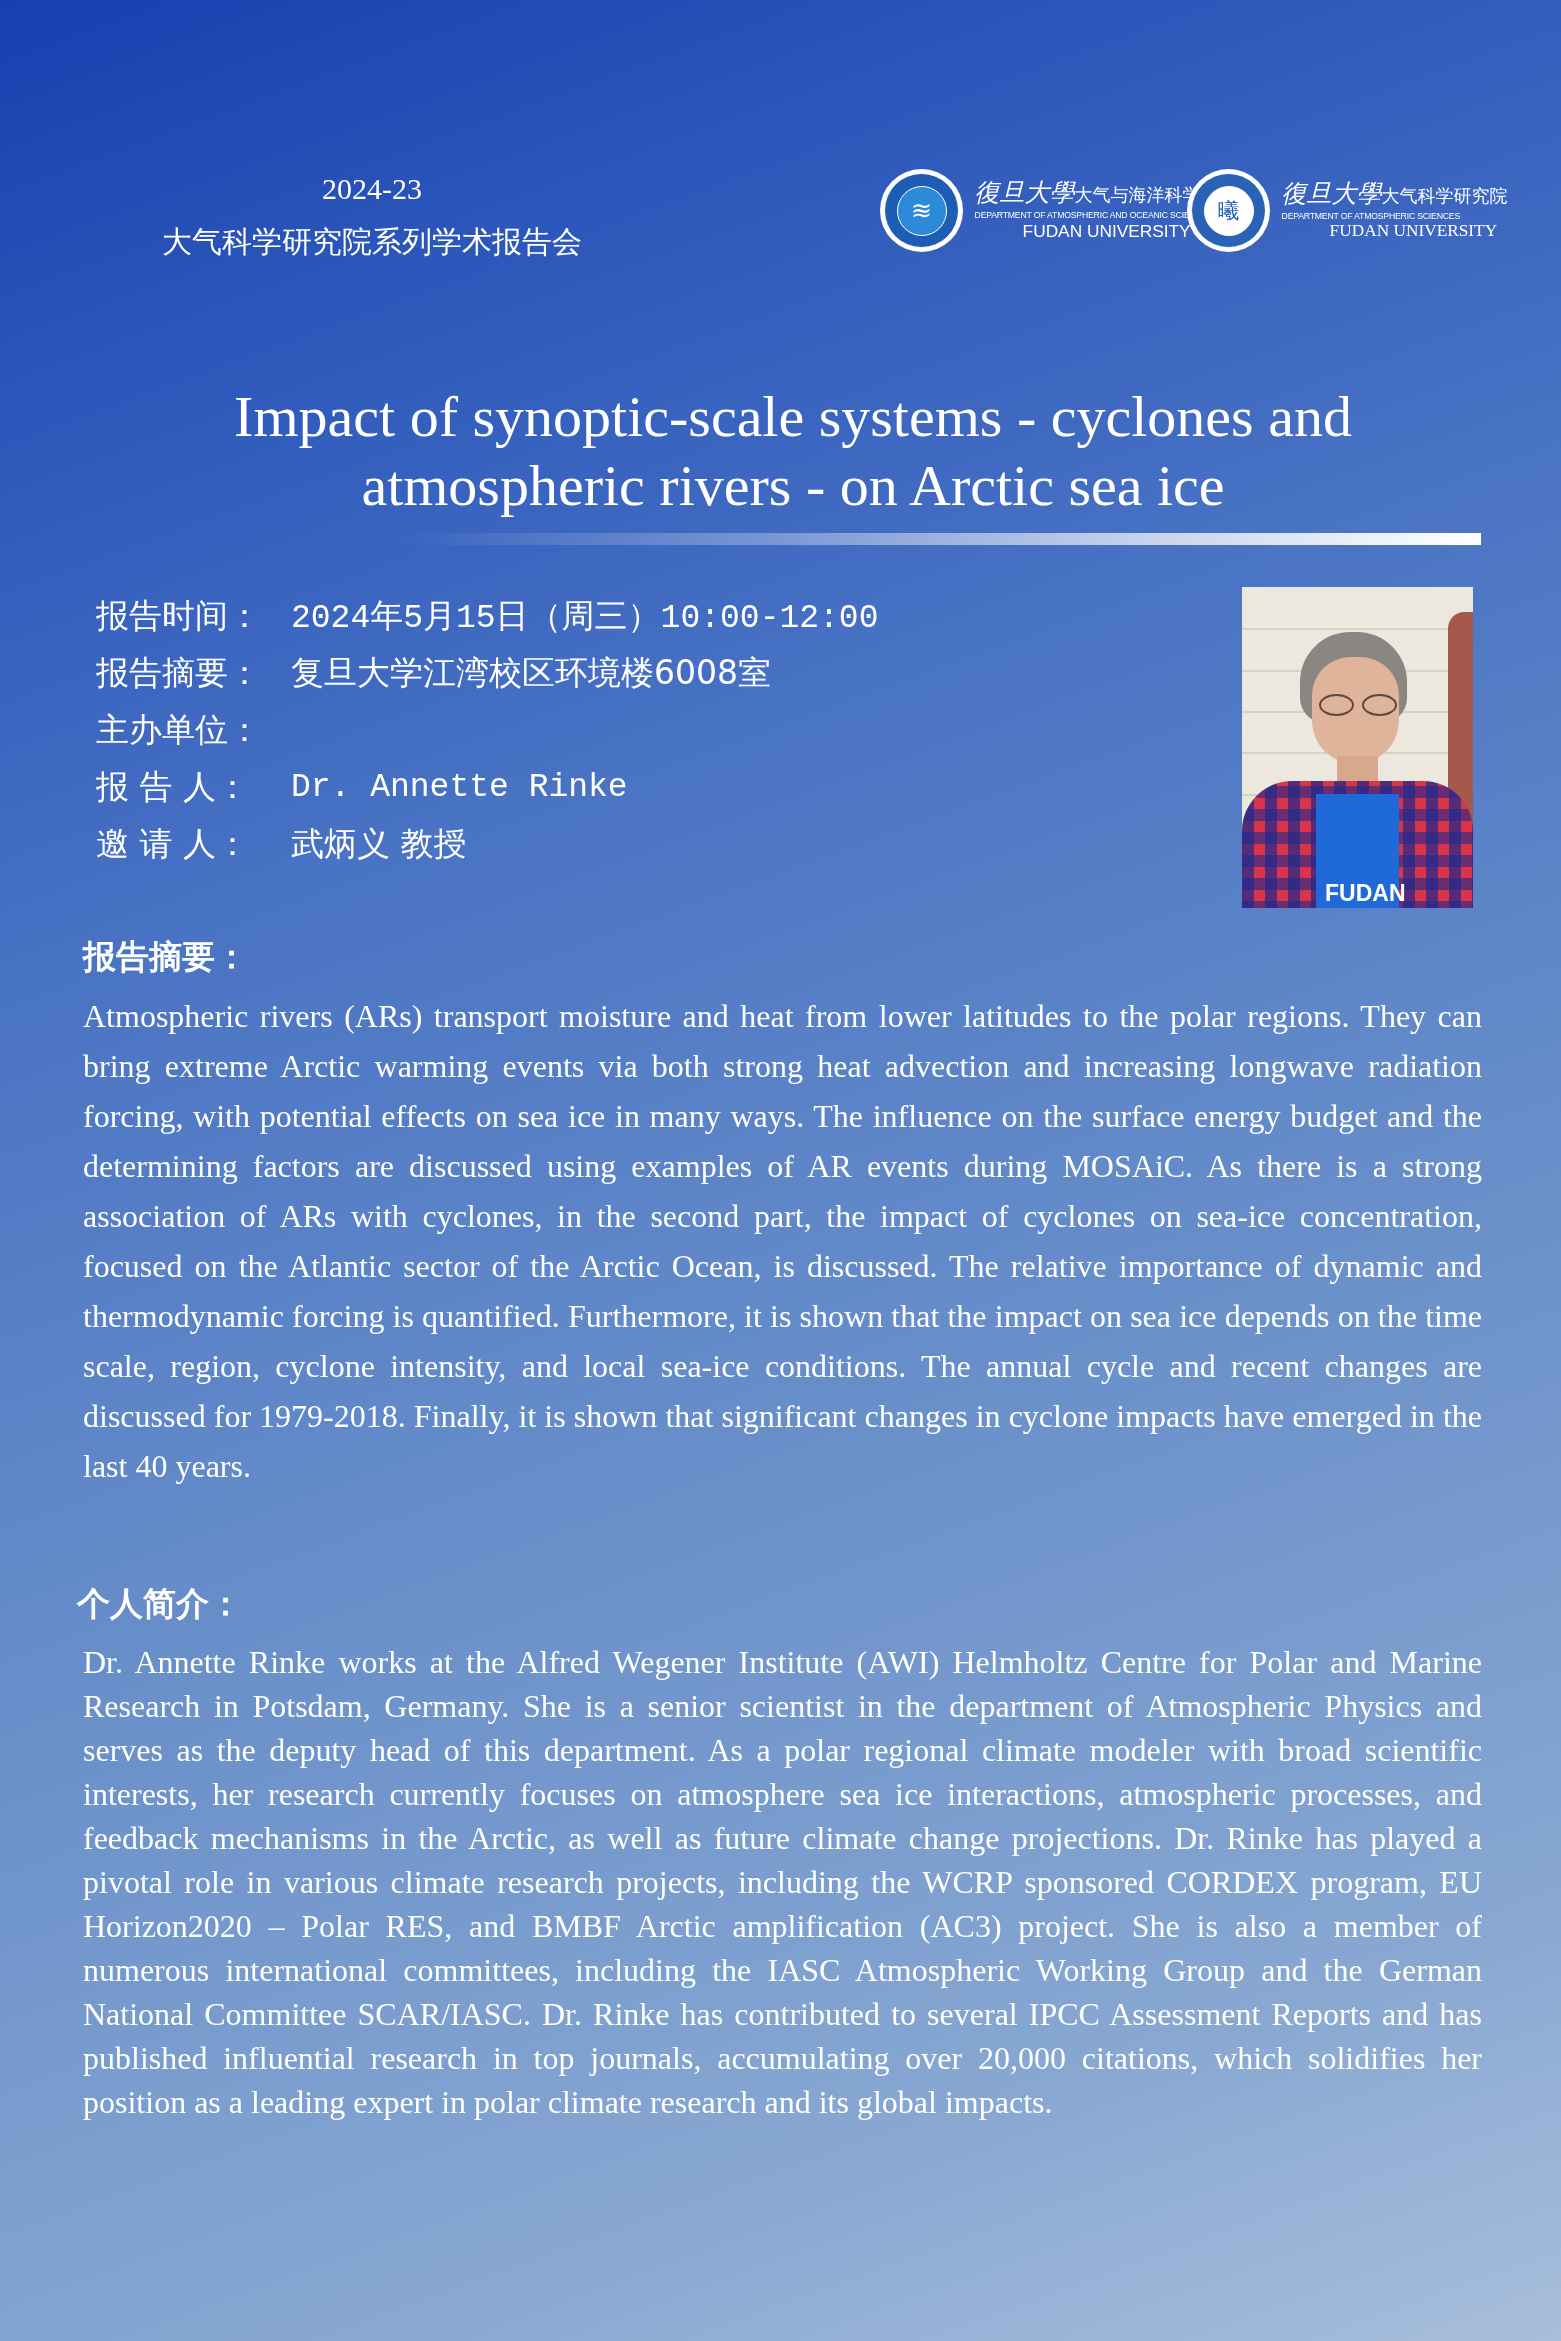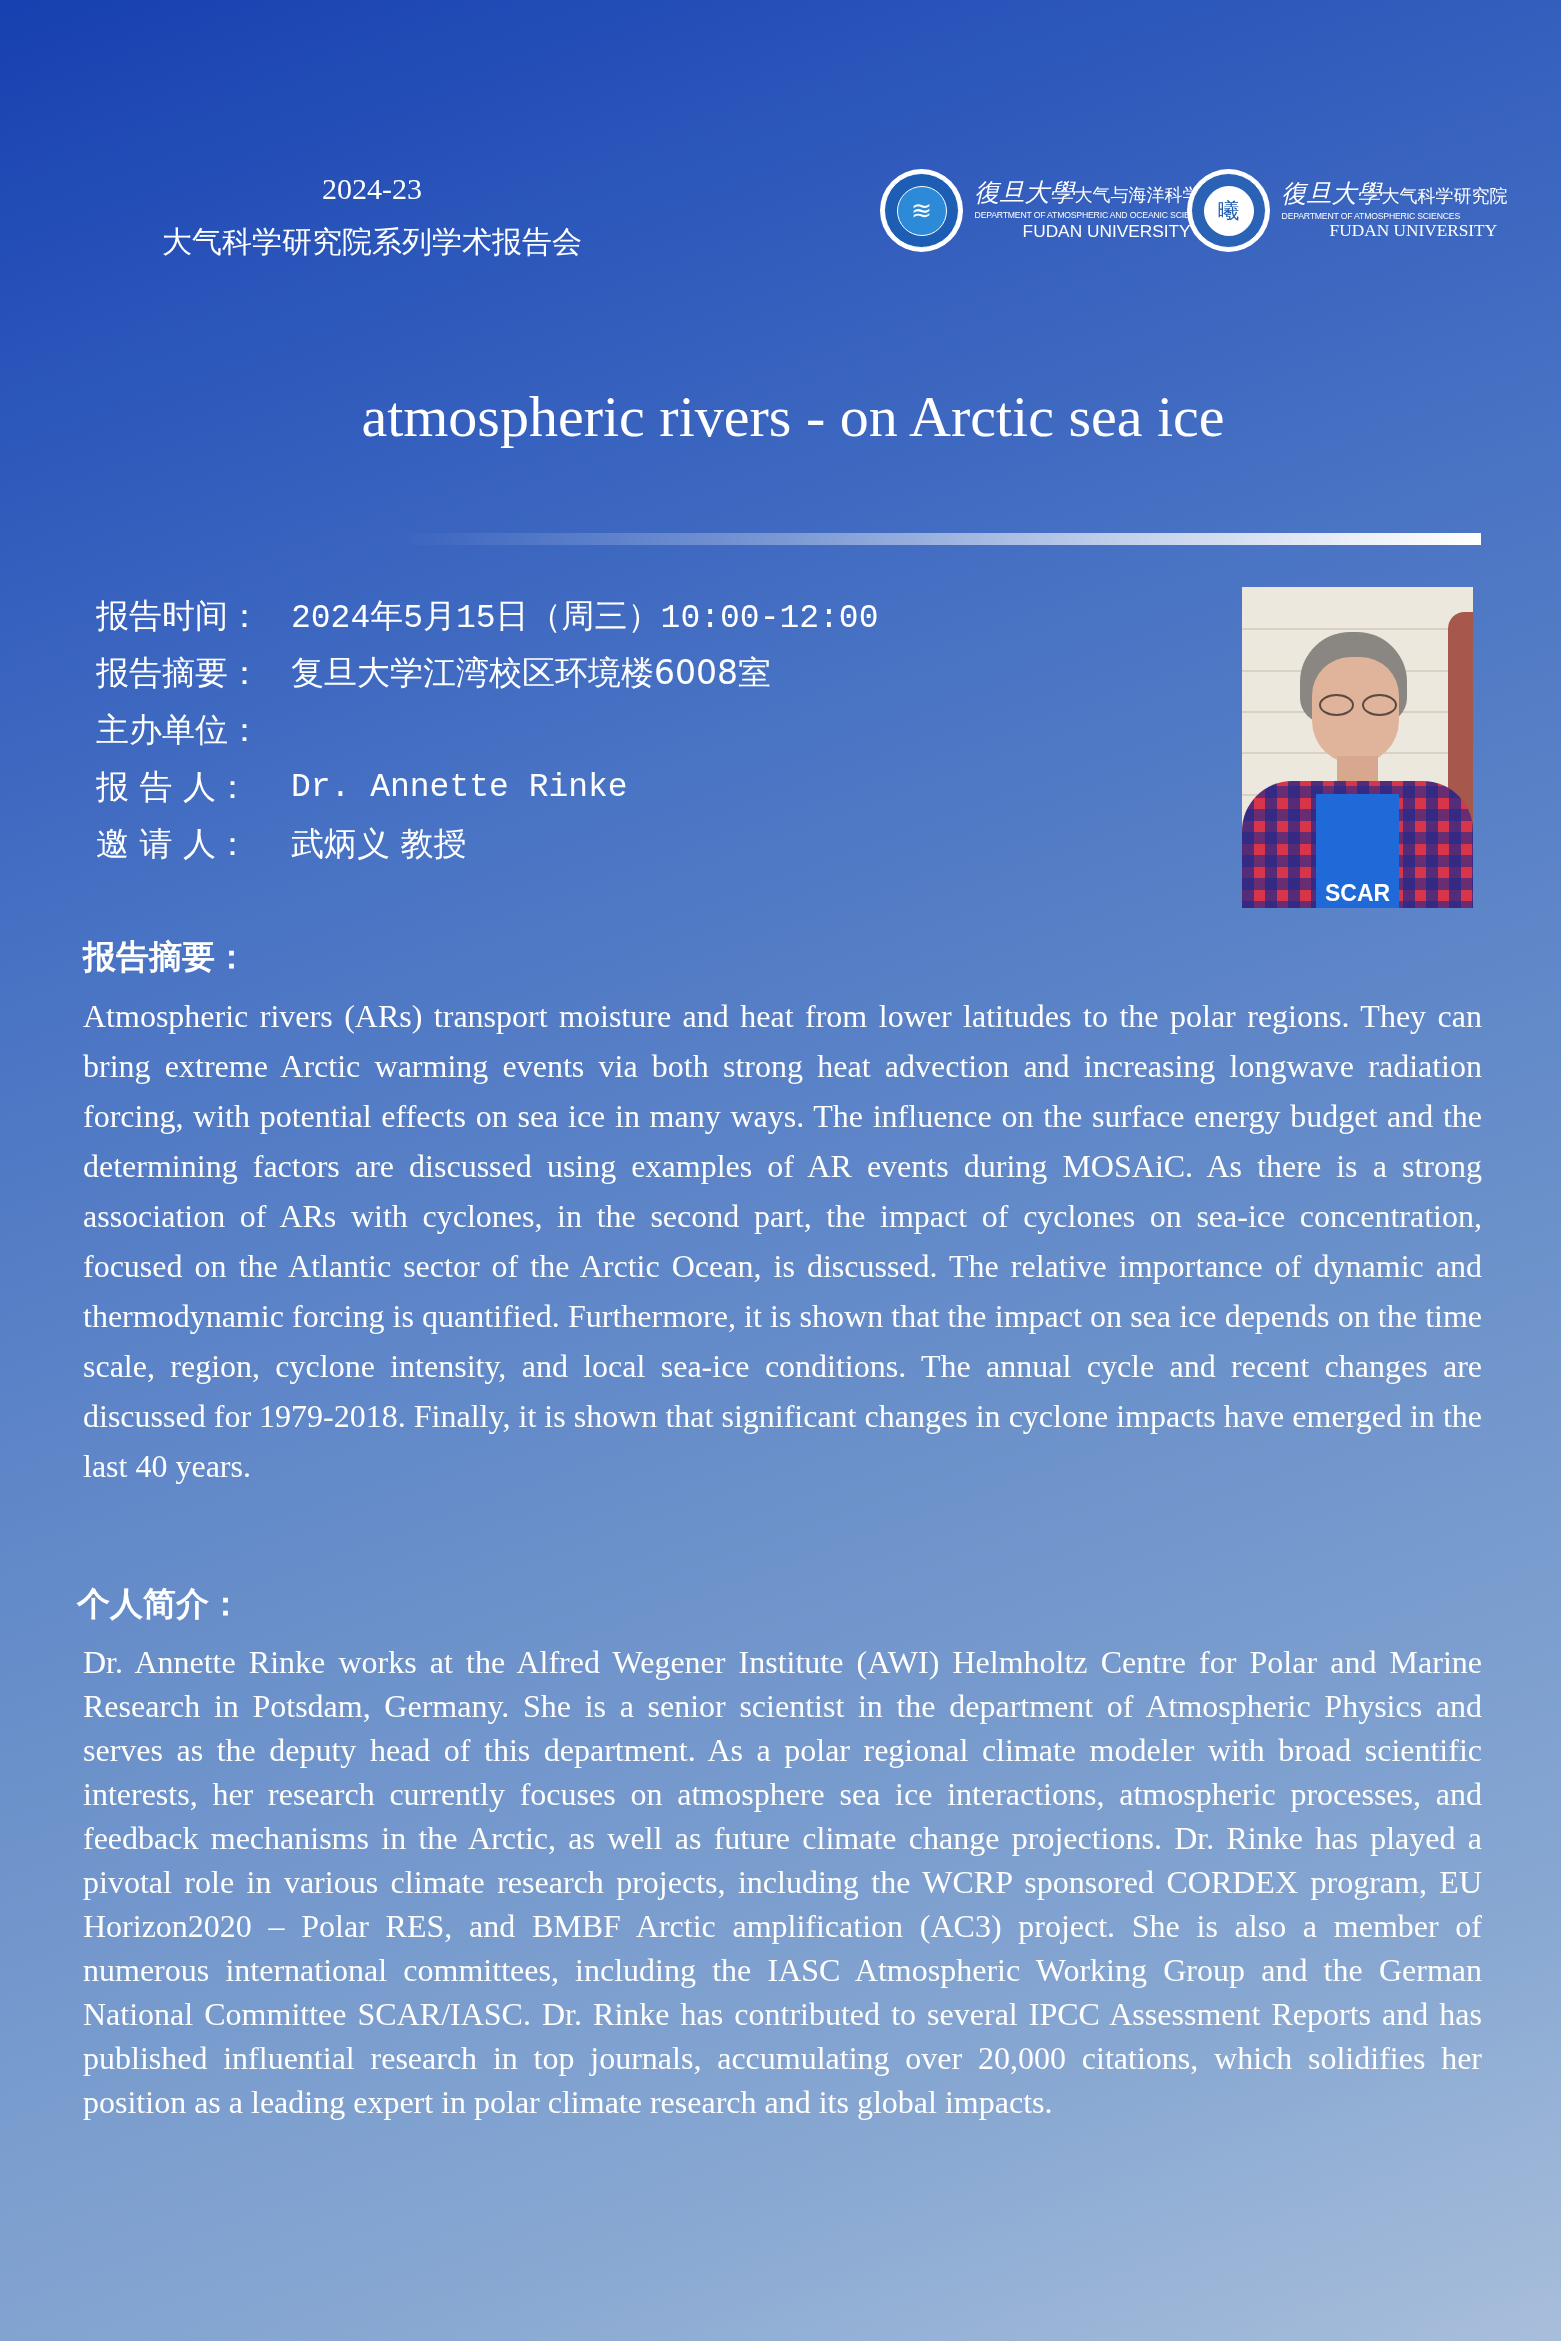--- a/index.html
+++ b/index.html
@@ -130,20 +130,21 @@
     <div class="glyph">曦</div>
   </div>
   <div class="logo-text">
     <div class="cn"><span class="script">復旦大學</span><span>大气科学研究院</span></div>
     <div class="en-small">DEPARTMENT OF ATMOSPHERIC SCIENCES</div>
     <div class="en-big">FUDAN UNIVERSITY</div>
   </div>
 </div>
 
 <div class="abs title">
+  <div>Impact of synoptic-scale systems - cyclones and</div>
   <div>atmospheric rivers - on Arctic sea ice</div>
 </div>
 <div class="abs title-bar"></div>
 
 <div class="abs info">
   <div class="info-row">
     <span class="info-label">报告时间：</span>
     <span class="info-value">2024年5月15日（周三）10:00-12:00</span>
   </div>
   <div class="info-row">
@@ -172,21 +173,21 @@
   <div class="door"></div>
   <div class="hair"></div>
   <div class="face"></div>
   <div class="glasses">
       <span style="left:3.3px"></span>
       <span style="left:46px"></span>
     </div>
   <div class="neck"></div>
   <div class="shirt"></div>
   <div class="tee"></div>
-  <div class="tee-text">SCAR</div>
+  <div class="tee-text">FUDAN</div>
 </div>
 
 <div class="abs section-head abstract-head">报告摘要：</div>
 <div class="abs para abstract">Atmospheric rivers (ARs) transport moisture and heat from lower latitudes to the polar regions. They can bring extreme Arctic warming events via both strong heat advection and increasing longwave radiation forcing, with potential effects on sea ice in many ways. The influence on the surface energy budget and the determining factors are discussed using examples of AR events during MOSAiC. As there is a strong association of ARs with cyclones, in the second part, the impact of cyclones on sea-ice concentration, focused on the Atlantic sector of the Arctic Ocean, is discussed. The relative importance of dynamic and thermodynamic forcing is quantified. Furthermore, it is shown that the impact on sea ice depends on the time scale, region, cyclone intensity, and local sea-ice conditions. The annual cycle and recent changes are discussed for 1979-2018. Finally, it is shown that significant changes in cyclone impacts have emerged in the last 40 years.</div>
 
 <div class="abs section-head bio-head">个人简介：</div>
 <div class="abs para bio">Dr. Annette Rinke works at the Alfred Wegener Institute (AWI) Helmholtz Centre for Polar and Marine Research in Potsdam, Germany. She is a senior scientist in the department of Atmospheric Physics and serves as the deputy head of this department. As a polar regional climate modeler with broad scientific interests, her research currently focuses on atmosphere sea ice interactions, atmospheric processes, and feedback mechanisms in the Arctic, as well as future climate change projections. Dr. Rinke has played a pivotal role in various climate research projects, including the WCRP sponsored CORDEX program, EU Horizon2020 – Polar RES, and BMBF Arctic amplification (AC3) project. She is also a member of numerous international committees, including the IASC Atmospheric Working Group and the German National Committee SCAR/IASC. Dr. Rinke has contributed to several IPCC Assessment Reports and has published influential research in top journals, accumulating over 20,000 citations, which solidifies her position as a leading expert in polar climate research and its global impacts.</div>
 
 
 </body></html>

